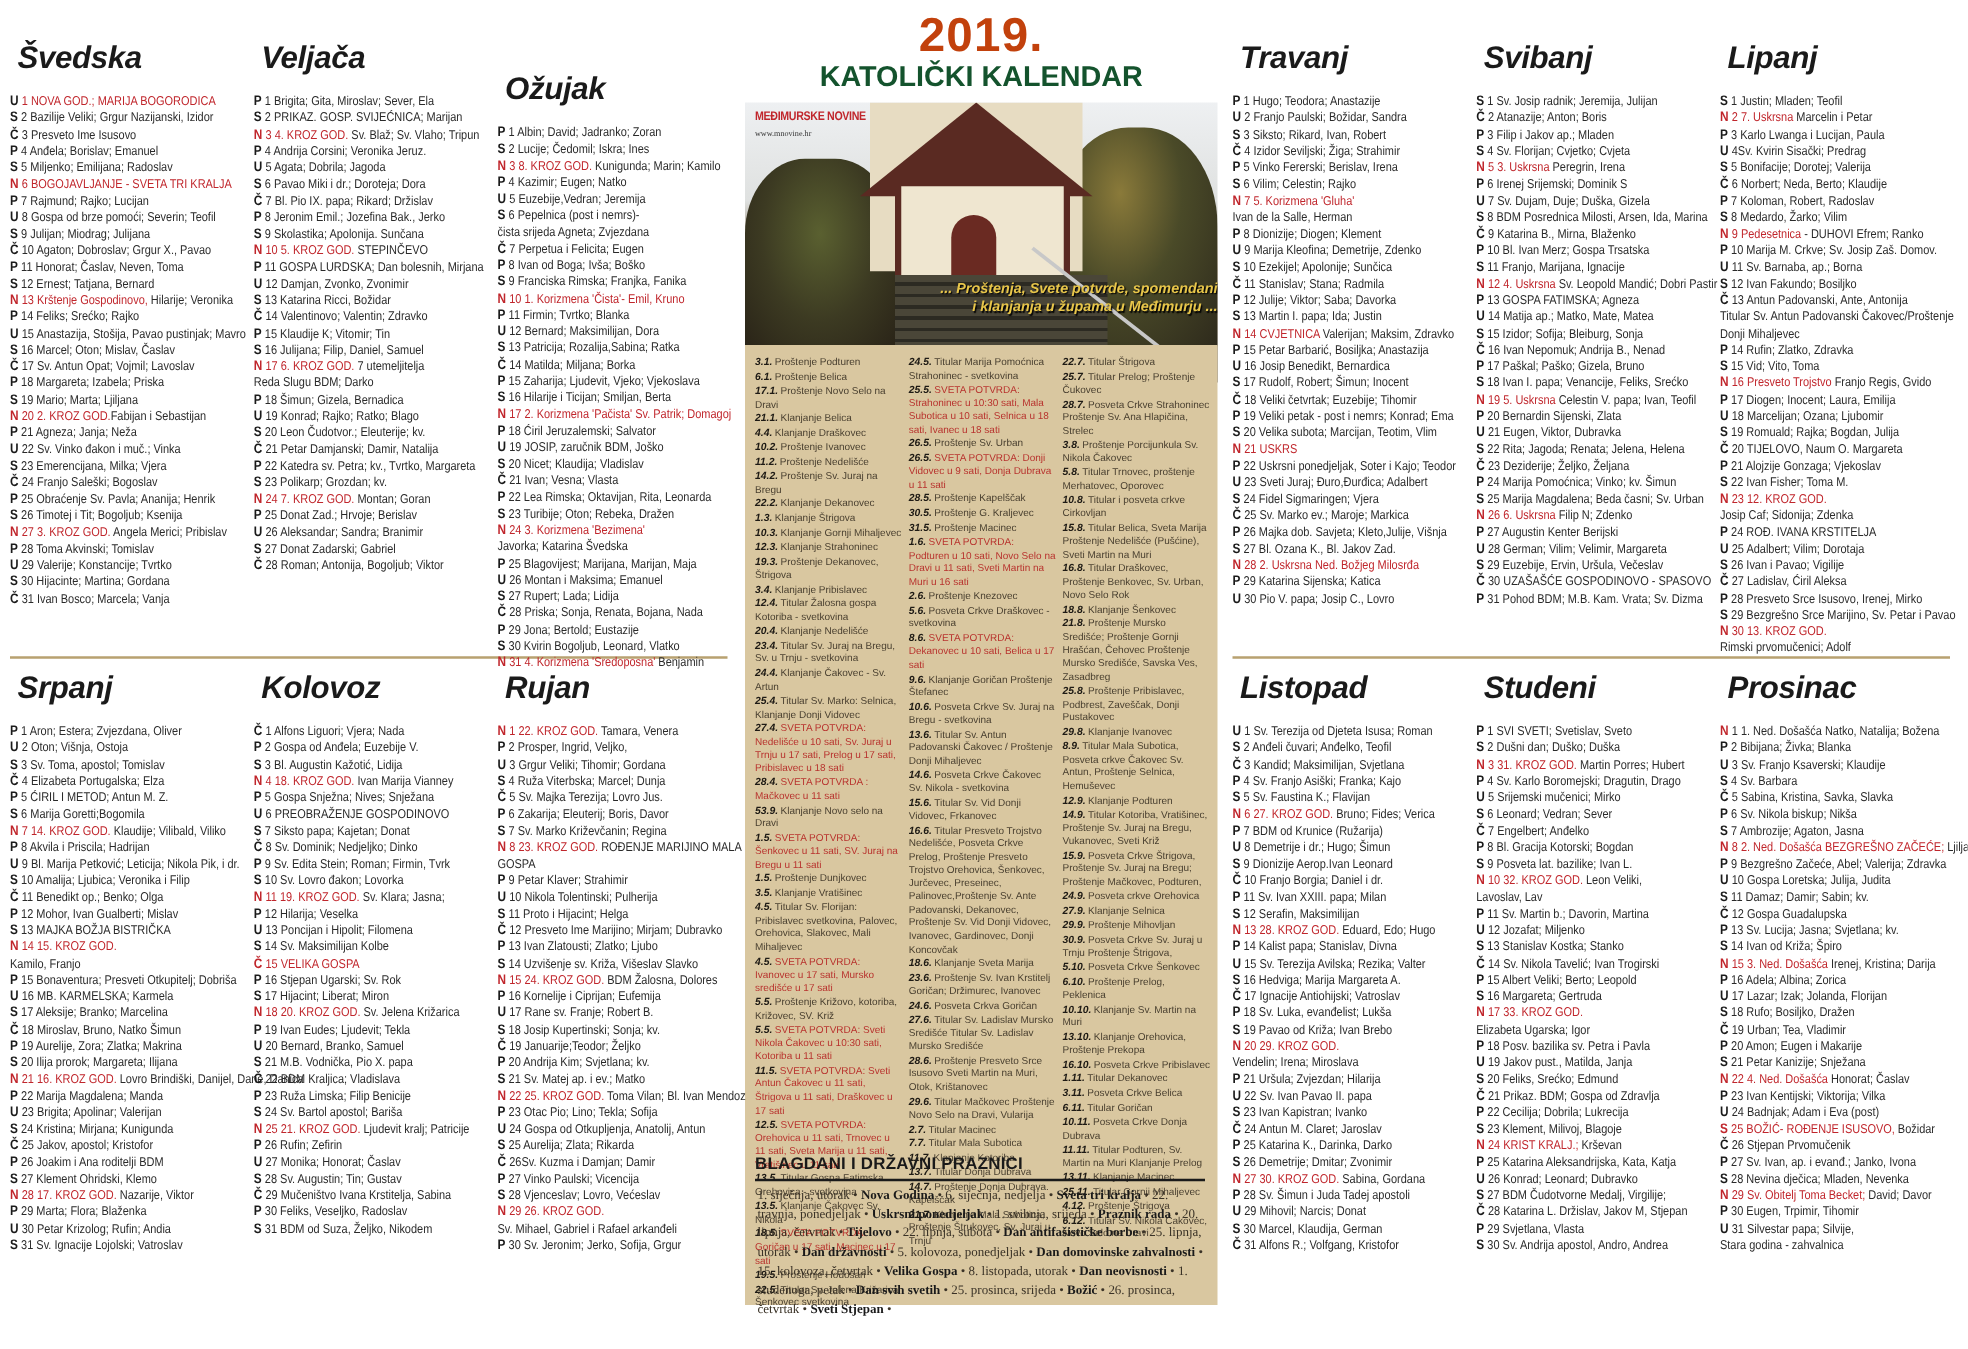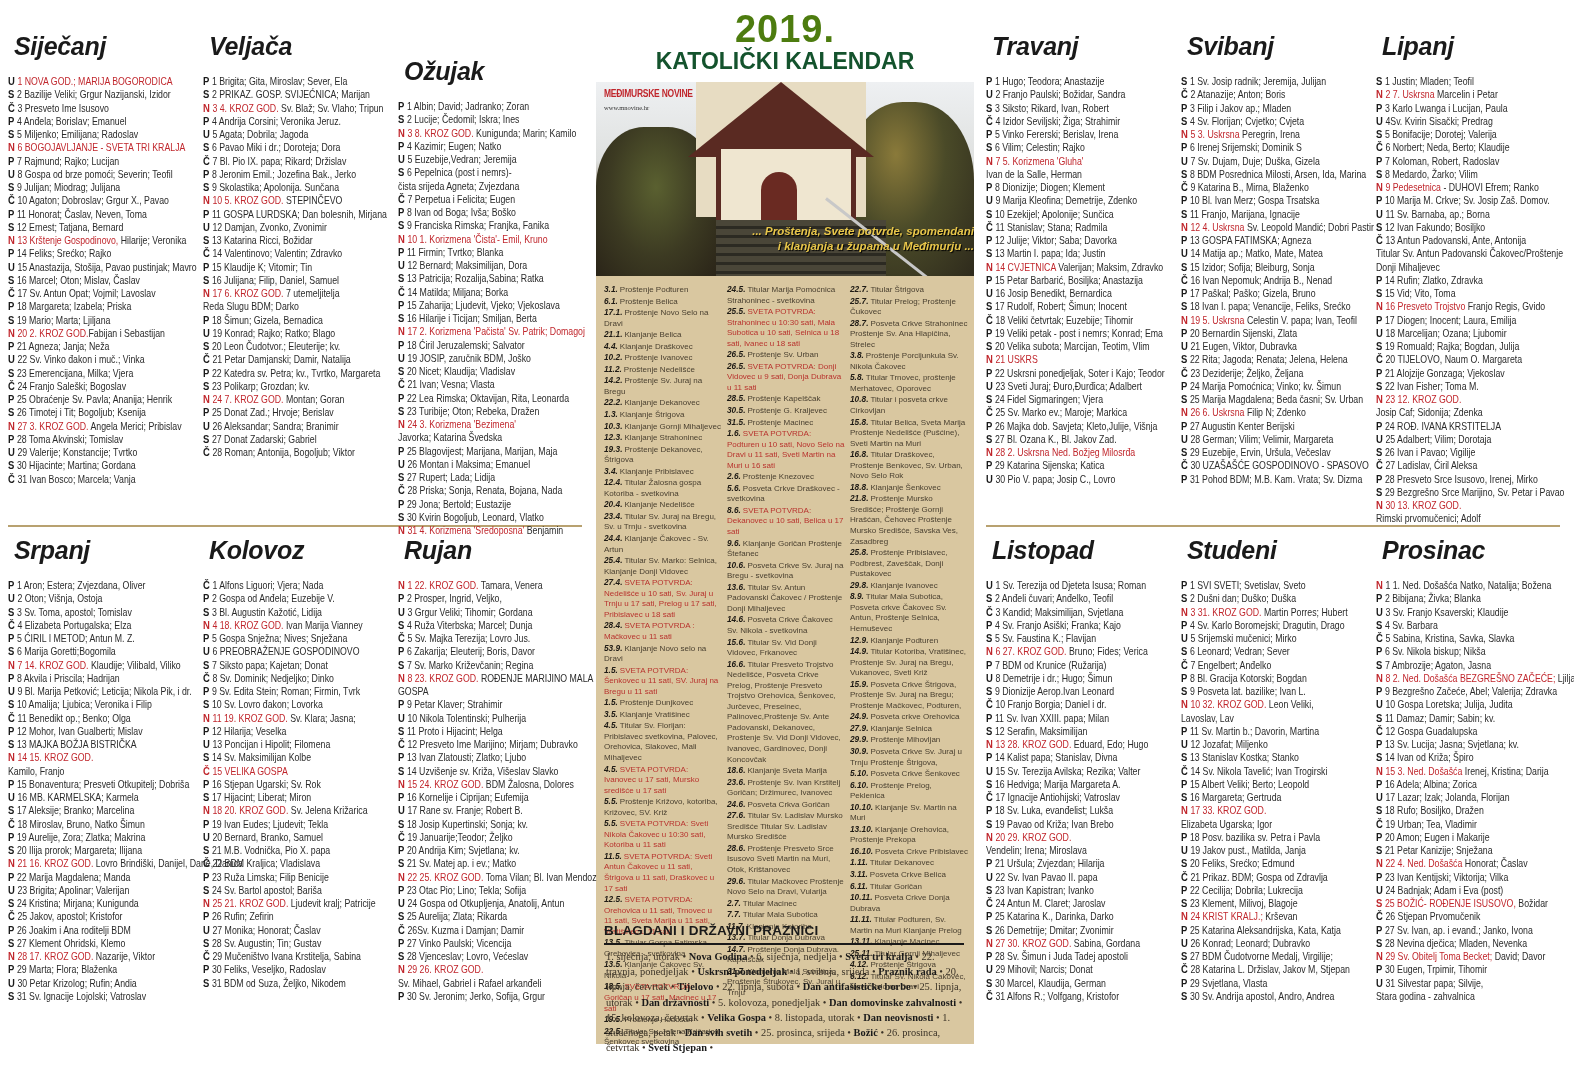--- a/index.html
+++ b/index.html
@@ -5,21 +5,21 @@
   html,body{margin:0;padding:0;background:#fff;}
   body{width:1574px;height:1079px;position:relative;overflow:hidden;font-family:"Liberation Sans",sans-serif;color:#2a2a2a;}
   .month{position:absolute;width:192px;}
   .month h2{margin:0 0 14px 6px;font-family:"Liberation Sans",sans-serif;font-weight:bold;font-style:italic;font-size:25px;color:#1a1a1a;letter-spacing:-0.3px;}
   .days{font-size:10.2px;line-height:13.25px;white-space:nowrap;transform:scaleX(0.86);transform-origin:left top;}
   .day{display:block;}
   .wd{font-weight:bold;color:#1a1a1a;margin-right:3px;font-size:11px;}
   .wd.red{color:#c0262c;}
   .feast{color:#c0262c;}
   .rule{position:absolute;height:2px;background:#b8a170;}
-  #title-year{position:absolute;left:596px;top:8px;width:378px;text-align:center;font-family:"Liberation Sans",sans-serif;font-weight:bold;font-size:38px;color:#4d7c0f;letter-spacing:1px;}
+  #title-year{position:absolute;left:596px;top:8px;width:378px;text-align:center;font-family:"Liberation Sans",sans-serif;font-weight:bold;font-size:38px;color:#c2410c;letter-spacing:1px;}
   #title-sub{position:absolute;left:596px;top:48px;width:378px;text-align:center;font-family:"Liberation Sans",sans-serif;font-weight:bold;font-size:23px;color:#14532d;}
   #photo{position:absolute;left:596px;top:82px;width:378px;height:224px;overflow:hidden;background:linear-gradient(180deg,#eef0f2 0%,#dfe1e0 35%,#6f5a3a 60%,#3a3226 100%);}
   .tree-l{position:absolute;left:0;top:45px;width:120px;height:150px;background:radial-gradient(ellipse at 50% 40%,#5a6030 0%,#3c3a22 55%,#2a2418 100%);border-radius:40% 40% 0 0;}
   .tree-r{position:absolute;right:0;top:20px;width:130px;height:175px;background:radial-gradient(ellipse at 40% 30%,#8a7a3a 0%,#4a4a28 45%,#2e2a1c 100%);border-radius:45% 45% 0 0;}
   .church{position:absolute;left:100px;top:0;width:170px;height:135px;background:#e7dcc2;}
   .roof{position:absolute;left:92px;top:0;width:0;height:0;border-left:93px solid transparent;border-right:93px solid transparent;border-bottom:75px solid #5a2a22;}
   .porch{position:absolute;left:120px;top:62px;width:130px;height:75px;border:5px solid #5a2a22;border-bottom:none;background:#efe6d0;}
   .door{position:absolute;left:165px;top:90px;width:36px;height:48px;background:#6a2a22;border-radius:18px 18px 0 0;}
   .steps{position:absolute;left:120px;top:138px;width:170px;height:60px;background:repeating-linear-gradient(180deg,#4a4638 0px,#4a4638 6px,#2c2a22 6px,#2c2a22 9px);}
   .rail{position:absolute;left:230px;top:115px;width:150px;height:3px;background:#c8c8c8;transform:rotate(38deg);transform-origin:left;}
@@ -168,21 +168,21 @@
   <div id="hol-title">BLAGDANI I DRŽAVNI PRAZNICI</div>
   <div id="hol-rule"></div>
   <div id="hol-text"><span>1. siječnja, utorak</span><span> • </span><b>Nova Godina</b><span> • </span><span>6. siječnja, nedjelja</span><span> • </span><b>Sveta tri kralja</b><span> • </span><span>22. travnja, ponedjeljak</span><span> • </span><b>Uskrsni ponedjeljak</b><span> • </span><span>1. svibnja, srijeda</span><span> • </span><b>Praznik rada</b><span> • </span><span>20. lipnja, četvrtak</span><span> • </span><b>Tijelovo</b><span> • </span><span>22. lipnja, subota</span><span> • </span><b>Dan antifašističke borbe</b><span> • </span><span>25. lipnja, utorak</span><span> • </span><b>Dan državnosti</b><span> • </span><span>5. kolovoza, ponedjeljak</span><span> • </span><b>Dan domovinske zahvalnosti</b><span> • </span><span>15. kolovoza, četvrtak</span><span> • </span><b>Velika Gospa</b><span> • </span><span>8. listopada, utorak</span><span> • </span><b>Dan neovisnosti</b><span> • </span><span>1. studenoga, petak</span><span> • </span><b>Dan svih svetih</b><span> • </span><span>25. prosinca, srijeda</span><span> • </span><b>Božić</b><span> • </span><span>26. prosinca, četvrtak</span><span> • </span><b>Sveti Stjepan</b><span> • </span></div>
 </div>
 
 <div class="rule" style="left:8px;top:525px;width:574px;"></div>
 <div class="rule" style="left:986px;top:525px;width:574px;"></div>
 
 <div id="months-root">
     <div class="month" style="left: 8px; top: 32px;">
-      <h2>Siječanj</h2>
+      <h2>Švedska</h2>
       <div class="days">
         <div class="day"><span class="wd">U</span><span class="feast">1 NOVA GOD.; MARIJA BOGORODICA</span></div>
         <div class="day"><span class="wd">S</span><span>2 Bazilije Veliki; Grgur Nazijanski, Izidor</span></div>
         <div class="day"><span class="wd">Č</span><span>3 Presveto Ime Isusovo</span></div>
         <div class="day"><span class="wd">P</span><span>4 Anđela; Borislav; Emanuel</span></div>
         <div class="day"><span class="wd">S</span><span>5 Miljenko; Emilijana; Radoslav</span></div>
         <div class="day"><span class="wd red">N</span><span class="feast">6 BOGOJAVLJANJE - SVETA TRI KRALJA</span></div>
         <div class="day"><span class="wd">P</span><span>7 Rajmund; Rajko; Lucijan</span></div>
         <div class="day"><span class="wd">U</span><span>8 Gospa od brze pomoći; Severin; Teofil</span></div>
         <div class="day"><span class="wd">S</span><span>9 Julijan; Miodrag; Julijana</span></div>

